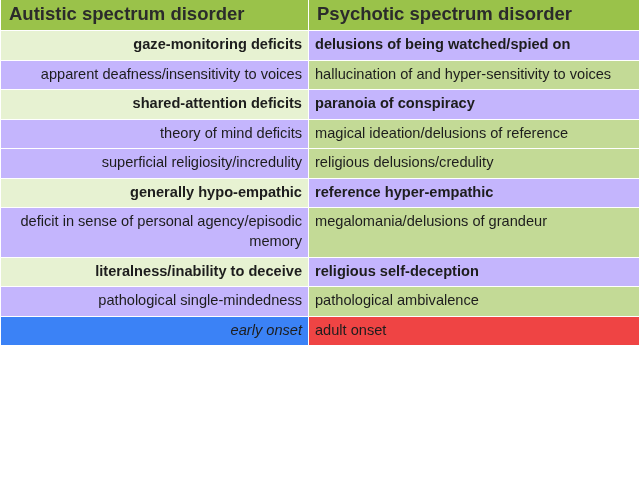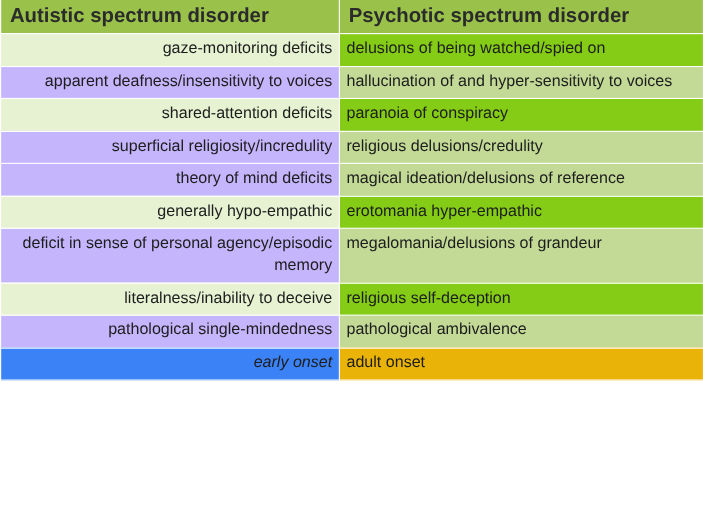--- a/index.html
+++ b/index.html
@@ -49,26 +49,26 @@
   td.cell-left {
     text-align: right;
     color: #1d1d1d;
   }
   td.cell-right {
     text-align: left;
     color: #1d1d1d;
   }
   
   tr.shade-a td { background: #c4b5fd; }
-  tr.shade-b td { background: #e7f2d2; }
+  tr.shade-b td { background: #e7f2d2; font-weight: bold; }
   tr.shade-a td.cell-right { background: #c3da96; }
-  tr.shade-b td.cell-right { background: #84cc16; }
+  tr.shade-b td.cell-right { background: #c4b5fd; }
 
   tr.last td.cell-left  { background: #3b82f6; font-style: italic; }
-  tr.last td.cell-right { background: #eab308; }
+  tr.last td.cell-right { background: #ef4444; }
 </style>
 </head>
 <body>
 
 <div id="table-wrap">
   <table class="comparison">
     <colgroup>
       <col class="left">
       <col class="right">
     </colgroup>
@@ -85,30 +85,30 @@
       </tr>
       <tr class="shade-a">
         <td class="cell-left">apparent deafness/insensitivity to voices</td>
         <td class="cell-right">hallucination of and hyper-sensitivity to voices</td>
       </tr>
       <tr class="shade-b">
         <td class="cell-left">shared-attention deficits</td>
         <td class="cell-right">paranoia of conspiracy</td>
       </tr>
       <tr class="shade-a">
+        <td class="cell-left">theory of mind deficits</td>
+        <td class="cell-right">magical ideation/delusions of reference</td>
+      </tr>
+      <tr class="shade-a">
         <td class="cell-left">superficial religiosity/incredulity</td>
         <td class="cell-right">religious delusions/credulity</td>
       </tr>
-      <tr class="shade-a">
-        <td class="cell-left">theory of mind deficits</td>
-        <td class="cell-right">magical ideation/delusions of reference</td>
-      </tr>
       <tr class="shade-b">
         <td class="cell-left">generally hypo-empathic</td>
-        <td class="cell-right">erotomania hyper-empathic</td>
+        <td class="cell-right">reference hyper-empathic</td>
       </tr>
       <tr class="shade-a">
         <td class="cell-left">deficit in sense of personal agency/episodic memory</td>
         <td class="cell-right">megalomania/delusions of grandeur</td>
       </tr>
       <tr class="shade-b">
         <td class="cell-left">literalness/inability to deceive</td>
         <td class="cell-right">religious self-deception</td>
       </tr>
       <tr class="shade-a">

